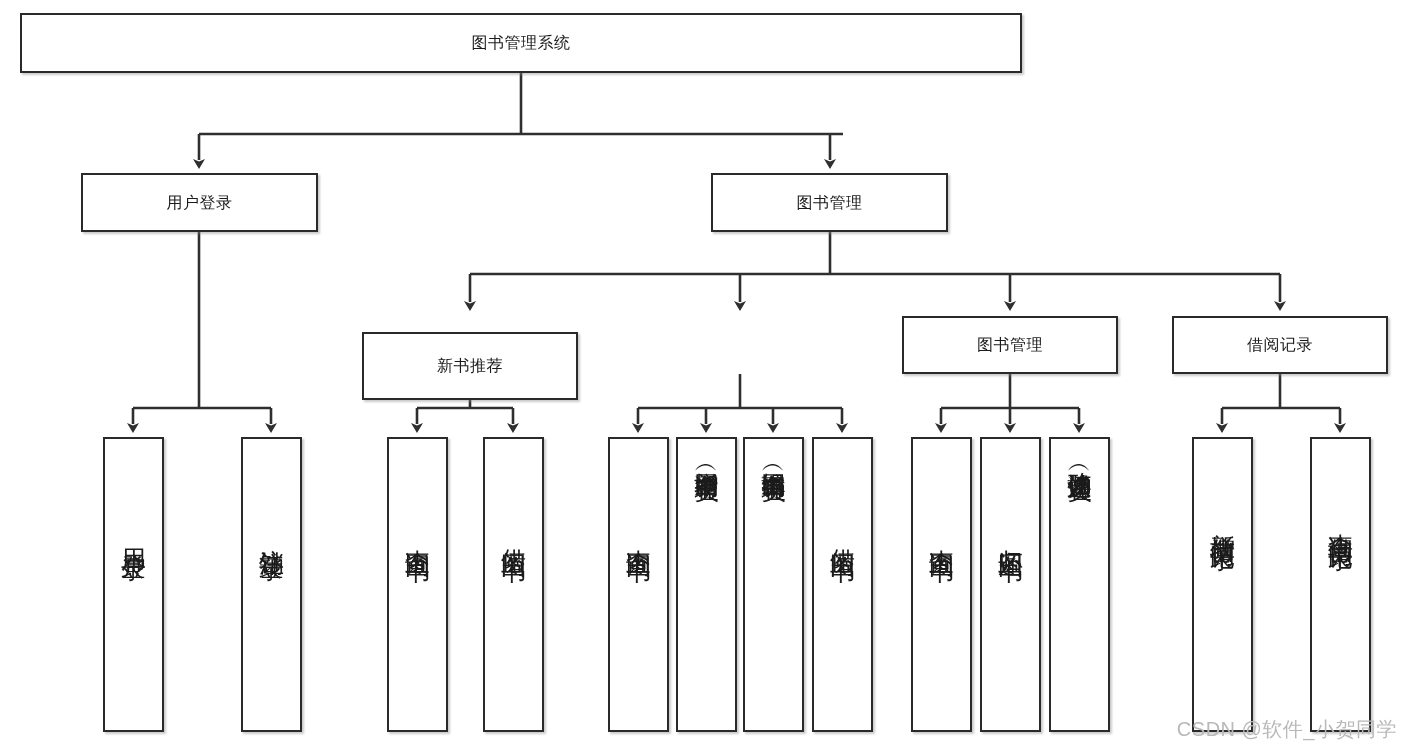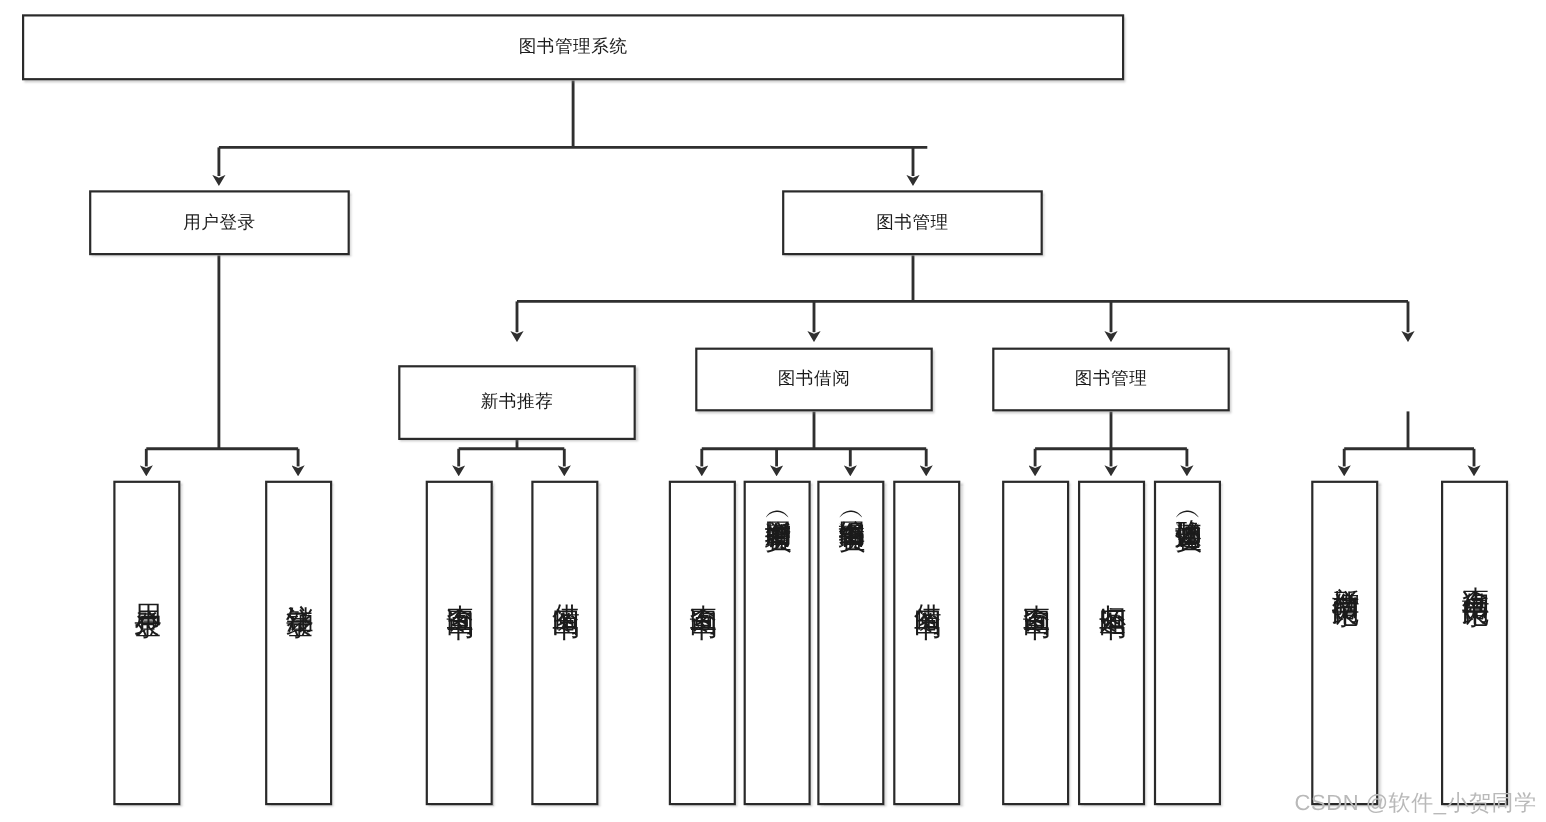--- a/index.html
+++ b/index.html
@@ -140,28 +140,28 @@
   </div>
 
   <div class="node horiz" style="left:711px; top:173px; width:237px; height:59px;">
     <span class="label">图书管理</span>
   </div>
 
   <div class="node horiz" style="left:362px; top:316px; width:216px; height:68px;margin-top:16px;">
     <span class="label">新书推荐</span>
   </div>
 
-  <div class="node horiz" style="left:632px; top:316px; width:216px; height:58px;">
-    <span class="label">图书借阅</span>
-  </div>
 
   <div class="node horiz" style="left:902px; top:316px; width:216px; height:58px;">
     <span class="label">图书管理</span>
   </div>
 
+  <div class="node horiz" style="left:1172px; top:316px; width:216px; height:58px;">
+    <span class="label">借阅记录</span>
+  </div>
 
   <div class="node vert mid2" style="left:103px; top:437px; width:61px; height:295px;">
     <span class="label">用户登录</span>
   </div>
 
   <div class="node vert mid2" style="left:241px; top:437px; width:61px; height:295px;">
     <span class="label">注销登录</span>
   </div>
 
   <div class="node vert mid2" style="left:387px; top:437px; width:61px; height:295px;">

